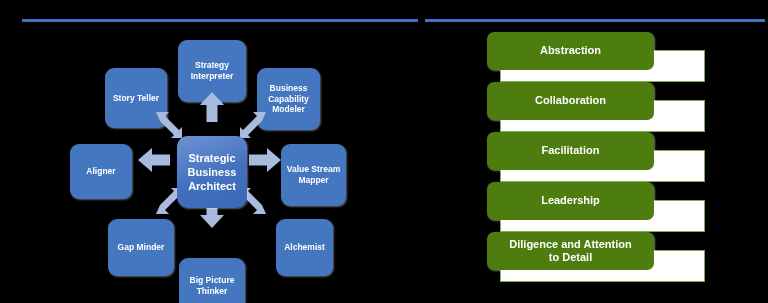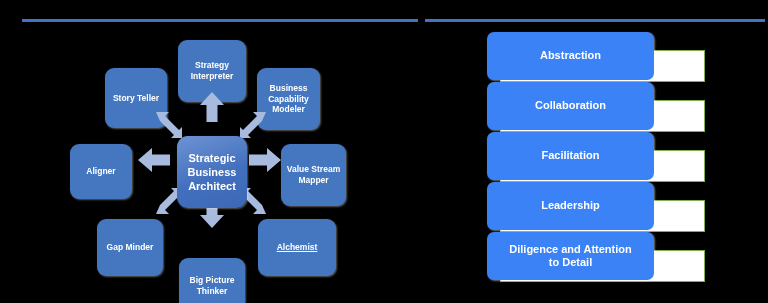--- a/index.html
+++ b/index.html
@@ -58,22 +58,22 @@
     border-radius: 11px;
     z-index: 4;
   }
 
   
   #node-strategy-interpreter      { left: 178px; top: 28px;  width: 68px; height: 62px; }
   #node-business-capability       { left: 257px; top: 56px;  width: 63px; height: 62px; }
   #node-story-teller              { left: 105px; top: 56px;  width: 62px; height: 60px; text-align: right; }
   #node-value-stream-mapper       { left: 281px; top: 132px; width: 65px; height: 62px; }
   #node-aligner                   { left: 70px;  top: 132px; width: 62px; height: 55px; text-align: center; }
-  #node-gap-minder                { left: 97px; top: 207px; width: 66px; height: 57px; }
-  #node-alchemist                 { left: 258px; top: 207px; width: 78px; height: 57px; text-decoration: underline; }
+  #node-gap-minder                { left: 108px; top: 207px; width: 66px; height: 57px; }
+  #node-alchemist                 { left: 276px; top: 207px; width: 57px; height: 57px; }
   #node-big-picture-thinker       { left: 179px; top: 246px; width: 66px; height: 56px; }
   #node-strategic-business-architect { left: 177px; top: 124px; width: 70px; height: 72px; }
 
   
   .arrow {
     position: absolute;
     z-index: 2;
   }
   .arrow svg { display: block; }
 
@@ -87,22 +87,22 @@
     height: 32px;
     background: #FFFFFF;
     border: 1px solid #7FAF4F;
     box-sizing: border-box;
   }
   .cap-box {
     position: absolute;
     left: 0;
     top: 0;
     width: 167px;
-    height: 48px;
-    background: #3b82f6;
+    height: 38px;
+    background: #4d7c0f;
     border-radius: 7px;
     box-shadow: 1px 1px 2px rgba(255,255,255,0.45);
     display: flex;
     align-items: center;
     justify-content: center;
     text-align: center;
     color: #FFFFFF;
     font-weight: bold;
     font-size: 11px;
     line-height: 1.2;

